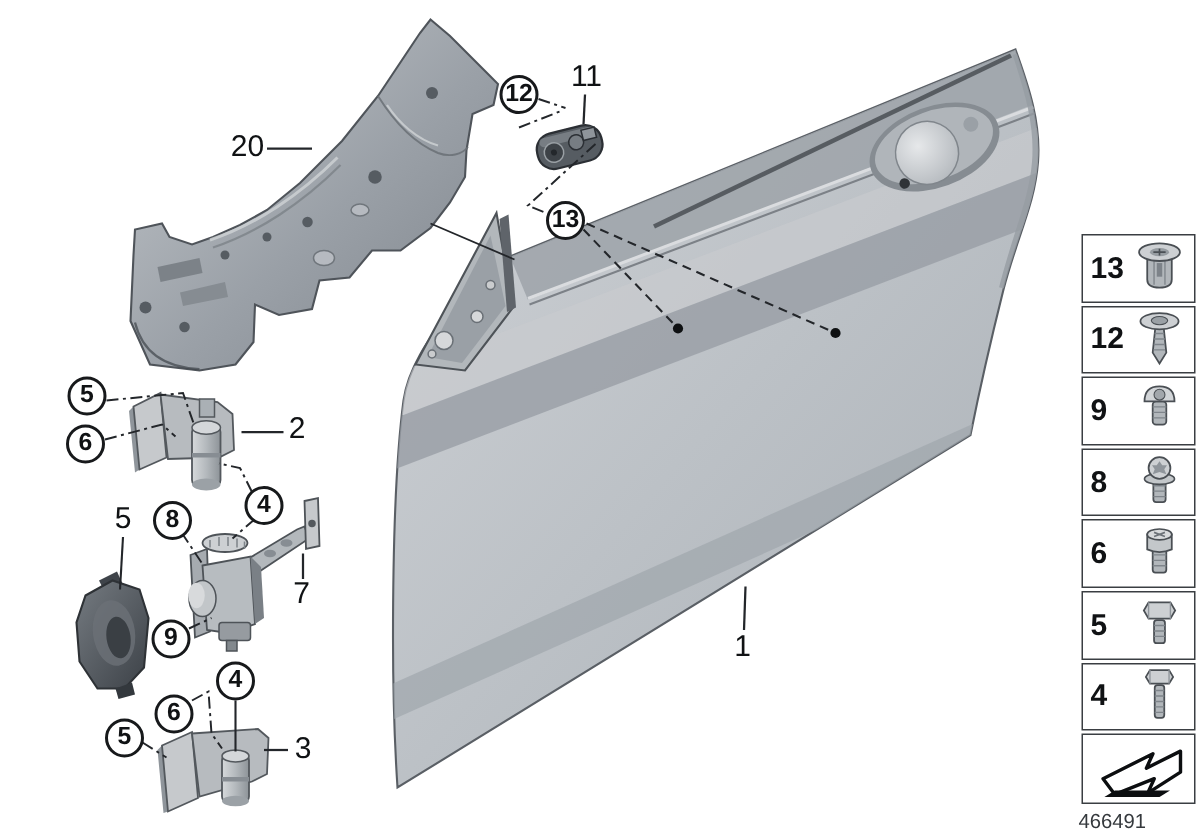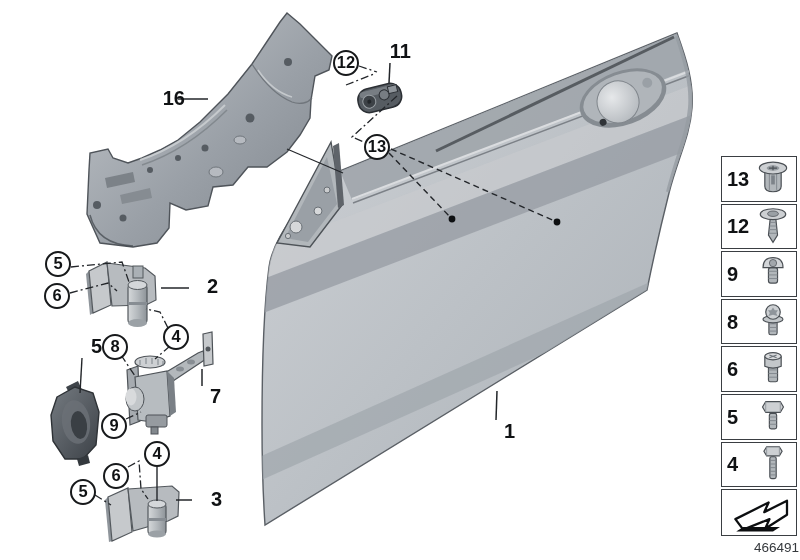--- a/index.html
+++ b/index.html
@@ -2,29 +2,29 @@
 <html><head>
 <meta charset="utf-8">
 <style>
   html,body{margin:0;padding:0;background:#fff;}
   #stage{position:relative;width:800px;height:560px;background:#fff;overflow:hidden;
          font-family:"Liberation Sans","DejaVu Sans",sans-serif;color:#101214;}
   #art{position:absolute;left:0;top:0;}
   .callout{position:absolute;width:26px;height:26px;border:2.6px solid #17191b;border-radius:50%;
            background:#fff;box-sizing:border-box;text-align:center;line-height:21px;
            font-size:16.5px;font-weight:bold;z-index:5;}
-  .plabel{position:absolute;width:40px;text-align:right;font-size:20px;font-weight:bold;z-index:5;}
+  .plabel{position:absolute;width:40px;text-align:center;font-size:20px;font-weight:normal;z-index:5;}
   #legend{position:absolute;left:721px;top:156px;width:76px;display:flex;flex-direction:column;gap:2px;z-index:4;}
   .lrow{height:45.6px;background:#fff;border:1.6px solid #3a3e42;box-sizing:border-box;
         display:flex;align-items:center;justify-content:space-between;padding:0 3px 0 5px;}
   .lnum{font-size:20px;font-weight:bold;line-height:1;}
   .licon{flex:0 0 auto;}
   #legend-arrow{height:47px;background:#fff;border:1.6px solid #3a3e42;box-sizing:border-box;
         display:flex;align-items:center;justify-content:center;}
-  #partnum{position:absolute;left:719px;top:540px;width:80px;text-align:right;
+  #partnum{position:absolute;left:719px;top:540px;width:80px;text-align:left;
            font-size:13.5px;color:#35393d;z-index:4;}
   svg .tick{stroke:#7f858b;stroke-width:1;}
 </style>
 </head>
 <body>
 
 <div id="stage">
 
 <svg id="art" width="800" height="560" viewBox="0 0 800 560">
   <defs>
@@ -207,21 +207,21 @@
   <div class="callout" style="left:44px;top:283px">6</div>
   <div class="callout" style="left:163px;top:324px">4</div>
   <div class="callout" style="left:102px;top:334px">8</div>
   <div class="callout" style="left:101px;top:413px">9</div>
   <div class="callout" style="left:144px;top:441px">4</div>
   <div class="callout" style="left:103px;top:463px">6</div>
   <div class="callout" style="left:70px;top:479px">5</div>
   <div class="callout" style="left:333px;top:50px">12</div>
   <div class="callout" style="left:364px;top:134px">13</div>
 
-  <div class="plabel" style="left:145px;top:87px">16</div>
+  <div class="plabel" style="left:145px;top:87px">20</div>
   <div class="plabel" style="left:178px;top:275px">2</div>
   <div class="plabel" style="left:62px;top:335px">5</div>
   <div class="plabel" style="left:181px;top:385px">7</div>
   <div class="plabel" style="left:182px;top:488px">3</div>
   <div class="plabel" style="left:475px;top:420px">1</div>
   <div class="plabel" style="left:371px;top:40px">11</div>
 
   <div id="legend">
     <div class="lrow">
       <span class="lnum">13</span>

